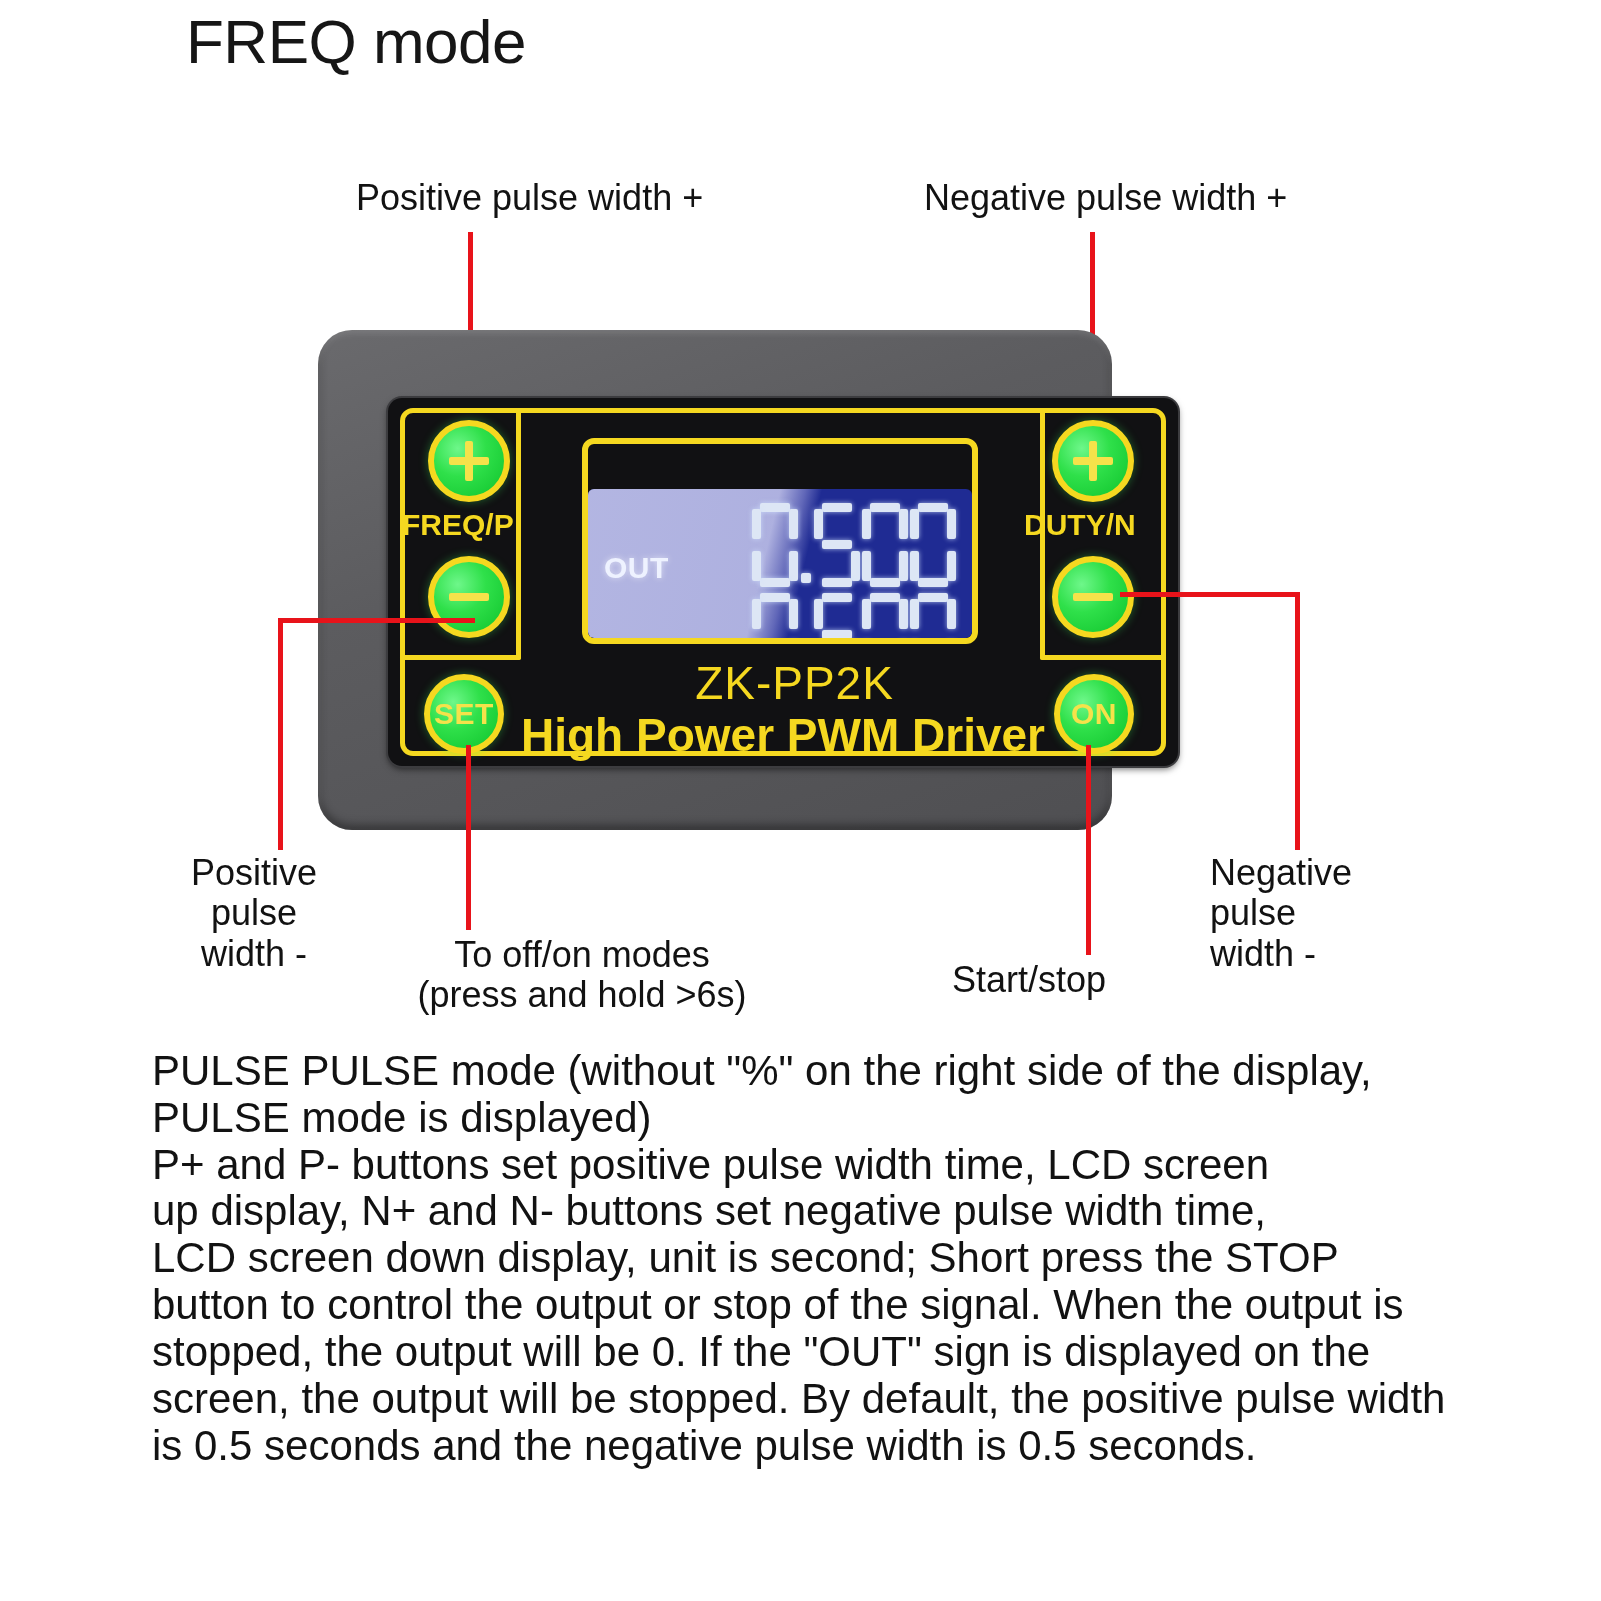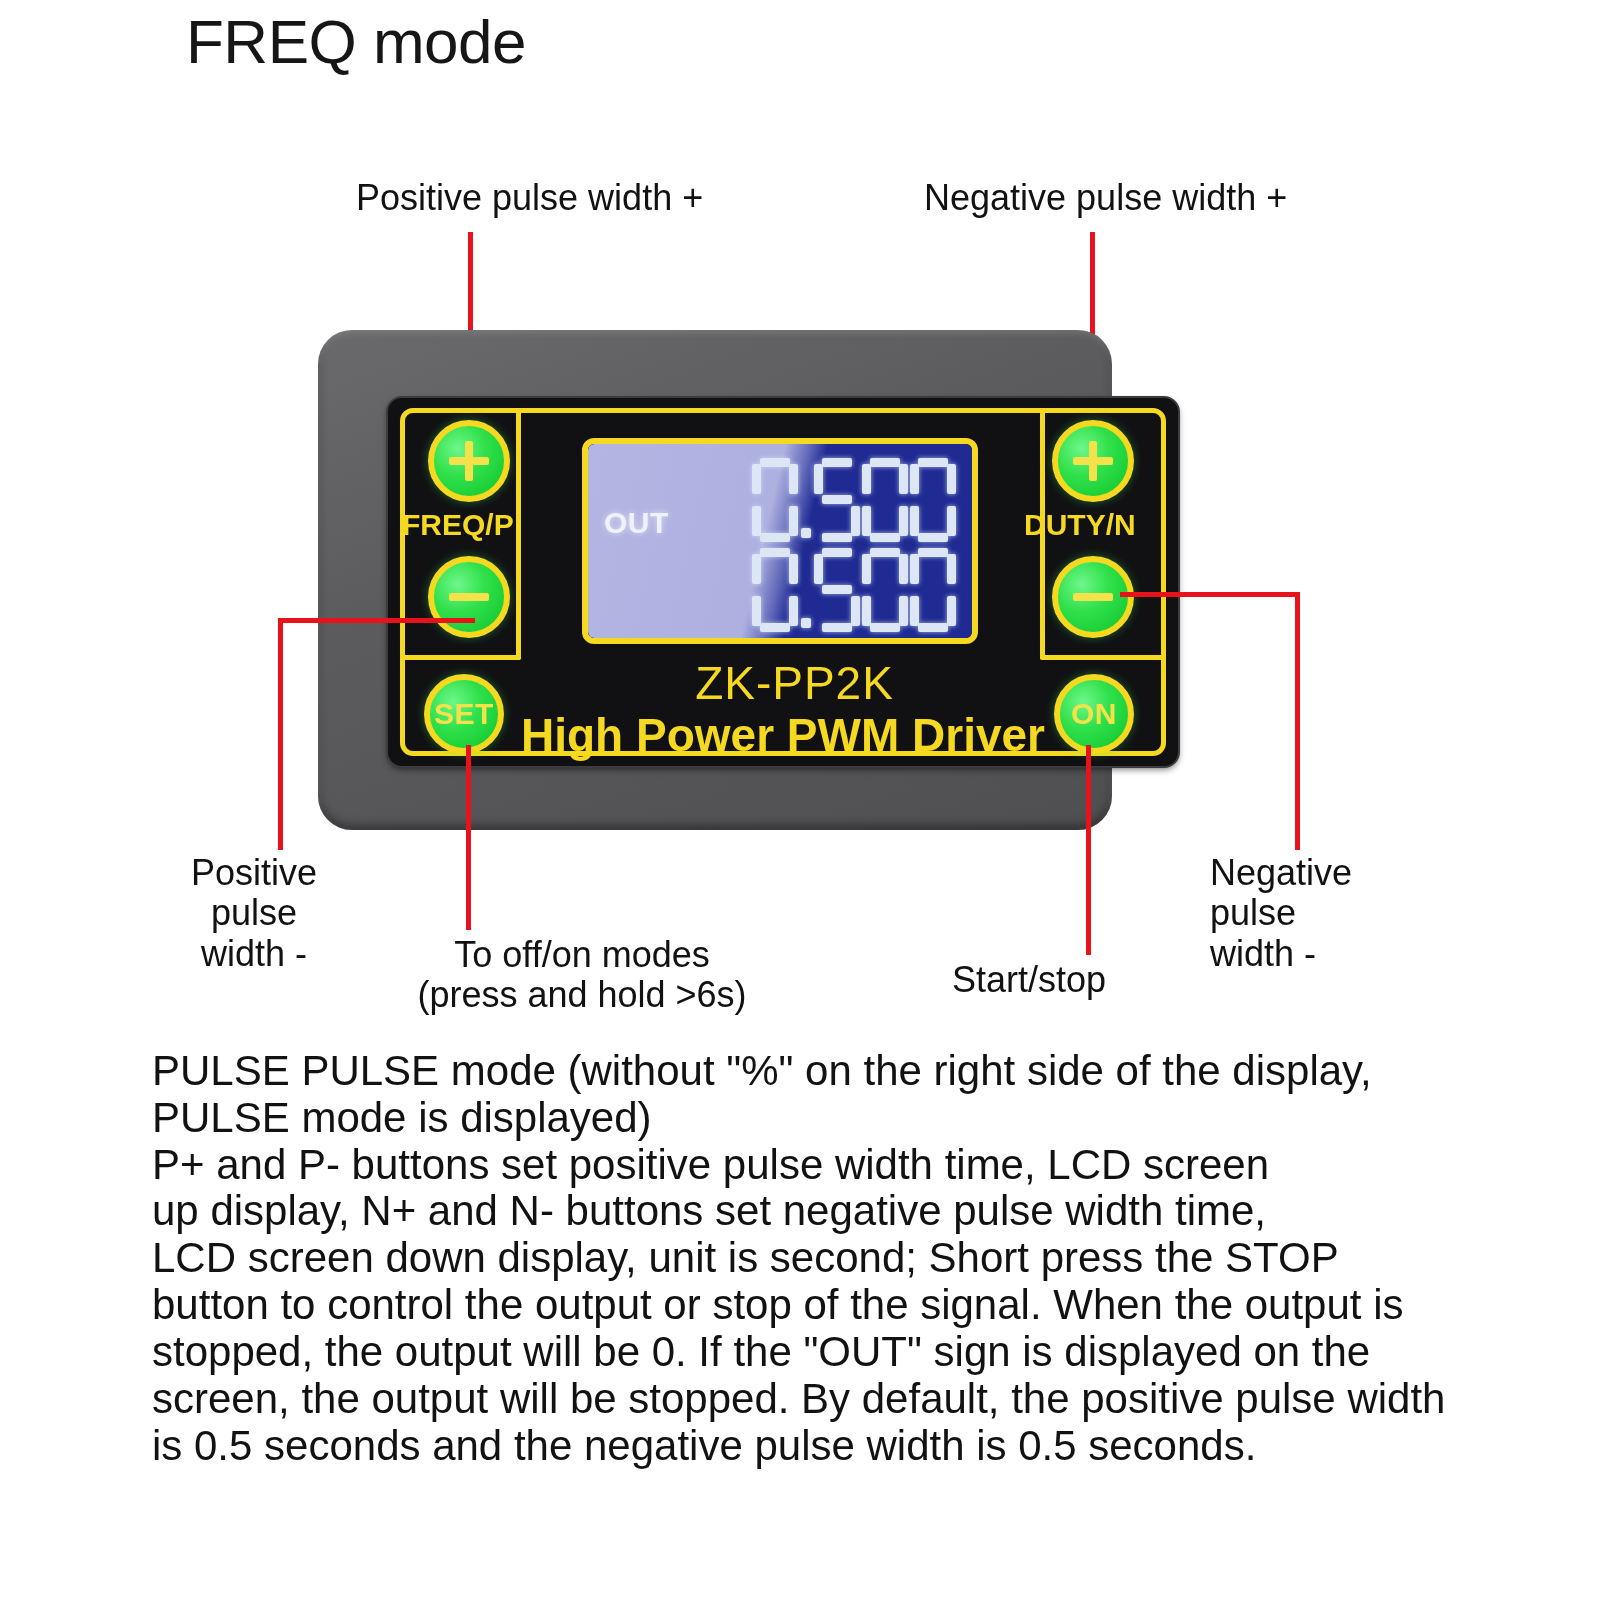--- a/index.html
+++ b/index.html
@@ -190,20 +190,21 @@
     border-radius: 12px;
     box-sizing: border-box;
     overflow: hidden;
   }
   #lcd-screen {
     position: absolute;
     inset: 0;
     background: #1f2b93;
     border-radius: 6px;
     overflow: hidden;
+    margin-top: 45px;
   }
   
   #lcd-glare {
     position: absolute;
     left: 0; top: 0;
     width: 100%; height: 100%;
     background: linear-gradient(103deg,
                 rgba(190,192,232,0.93) 0%,
                 rgba(186,188,230,0.92) 46%,
                 rgba(150,152,215,0.55) 52%,

